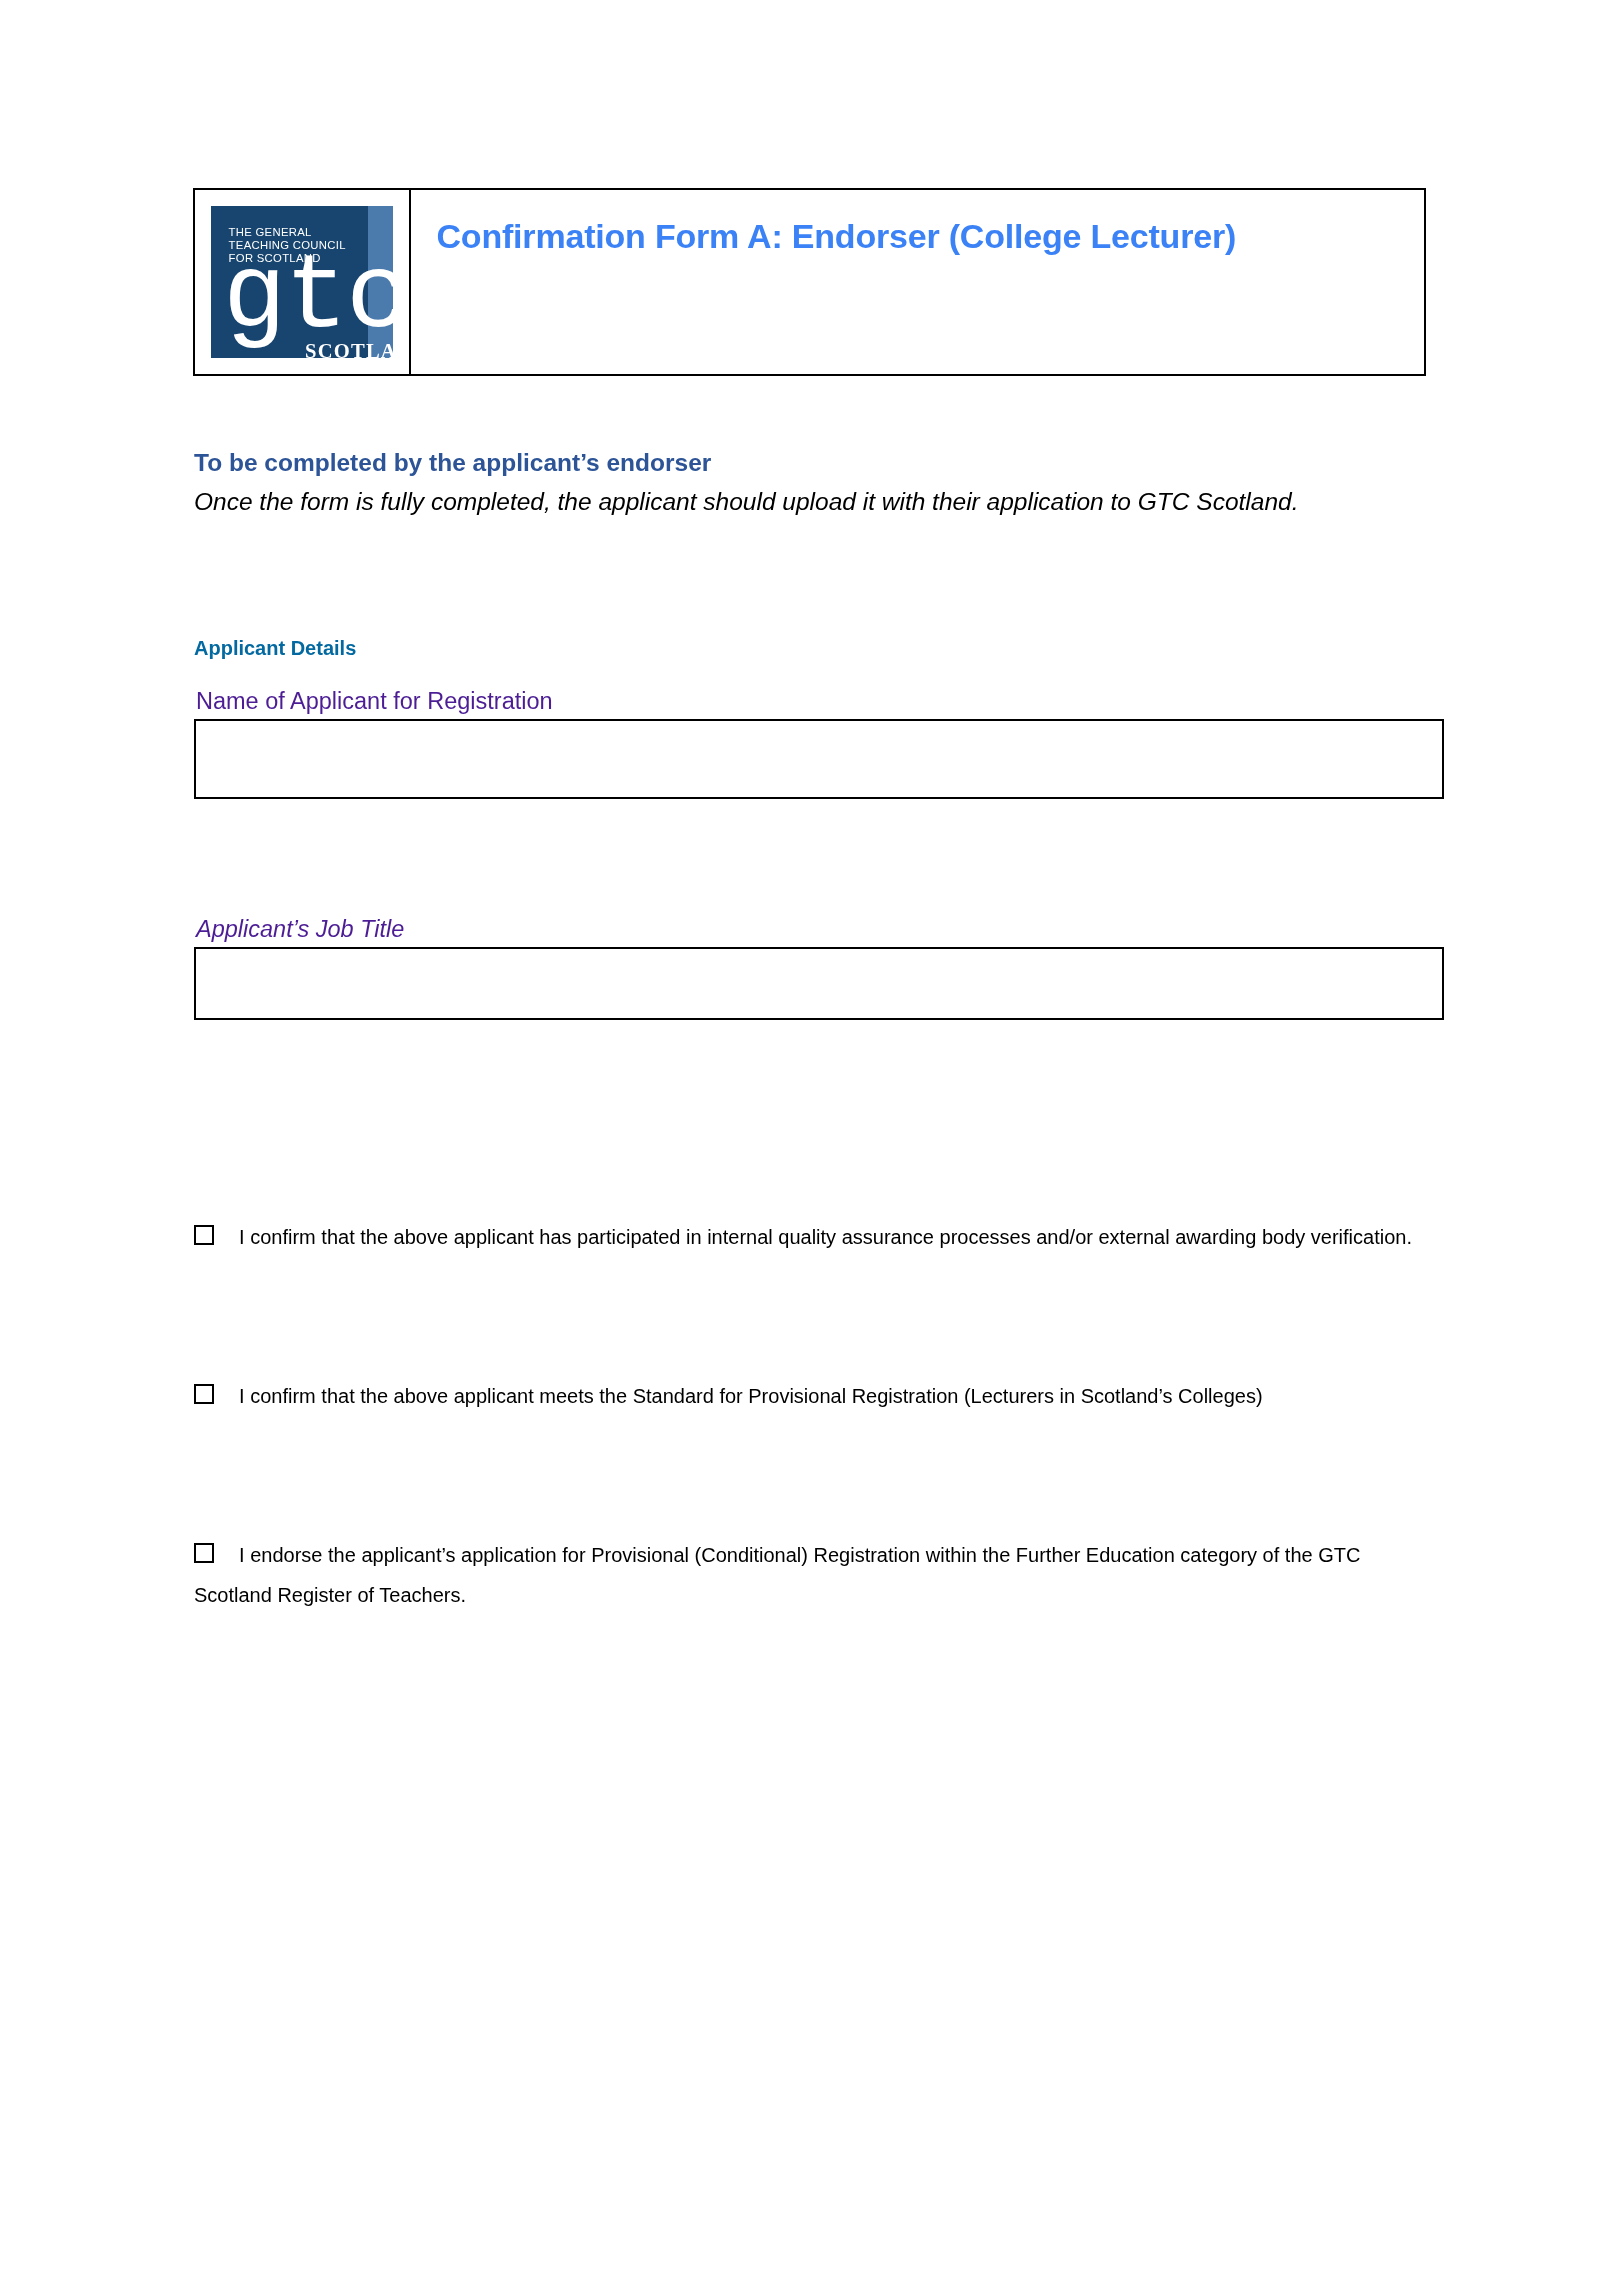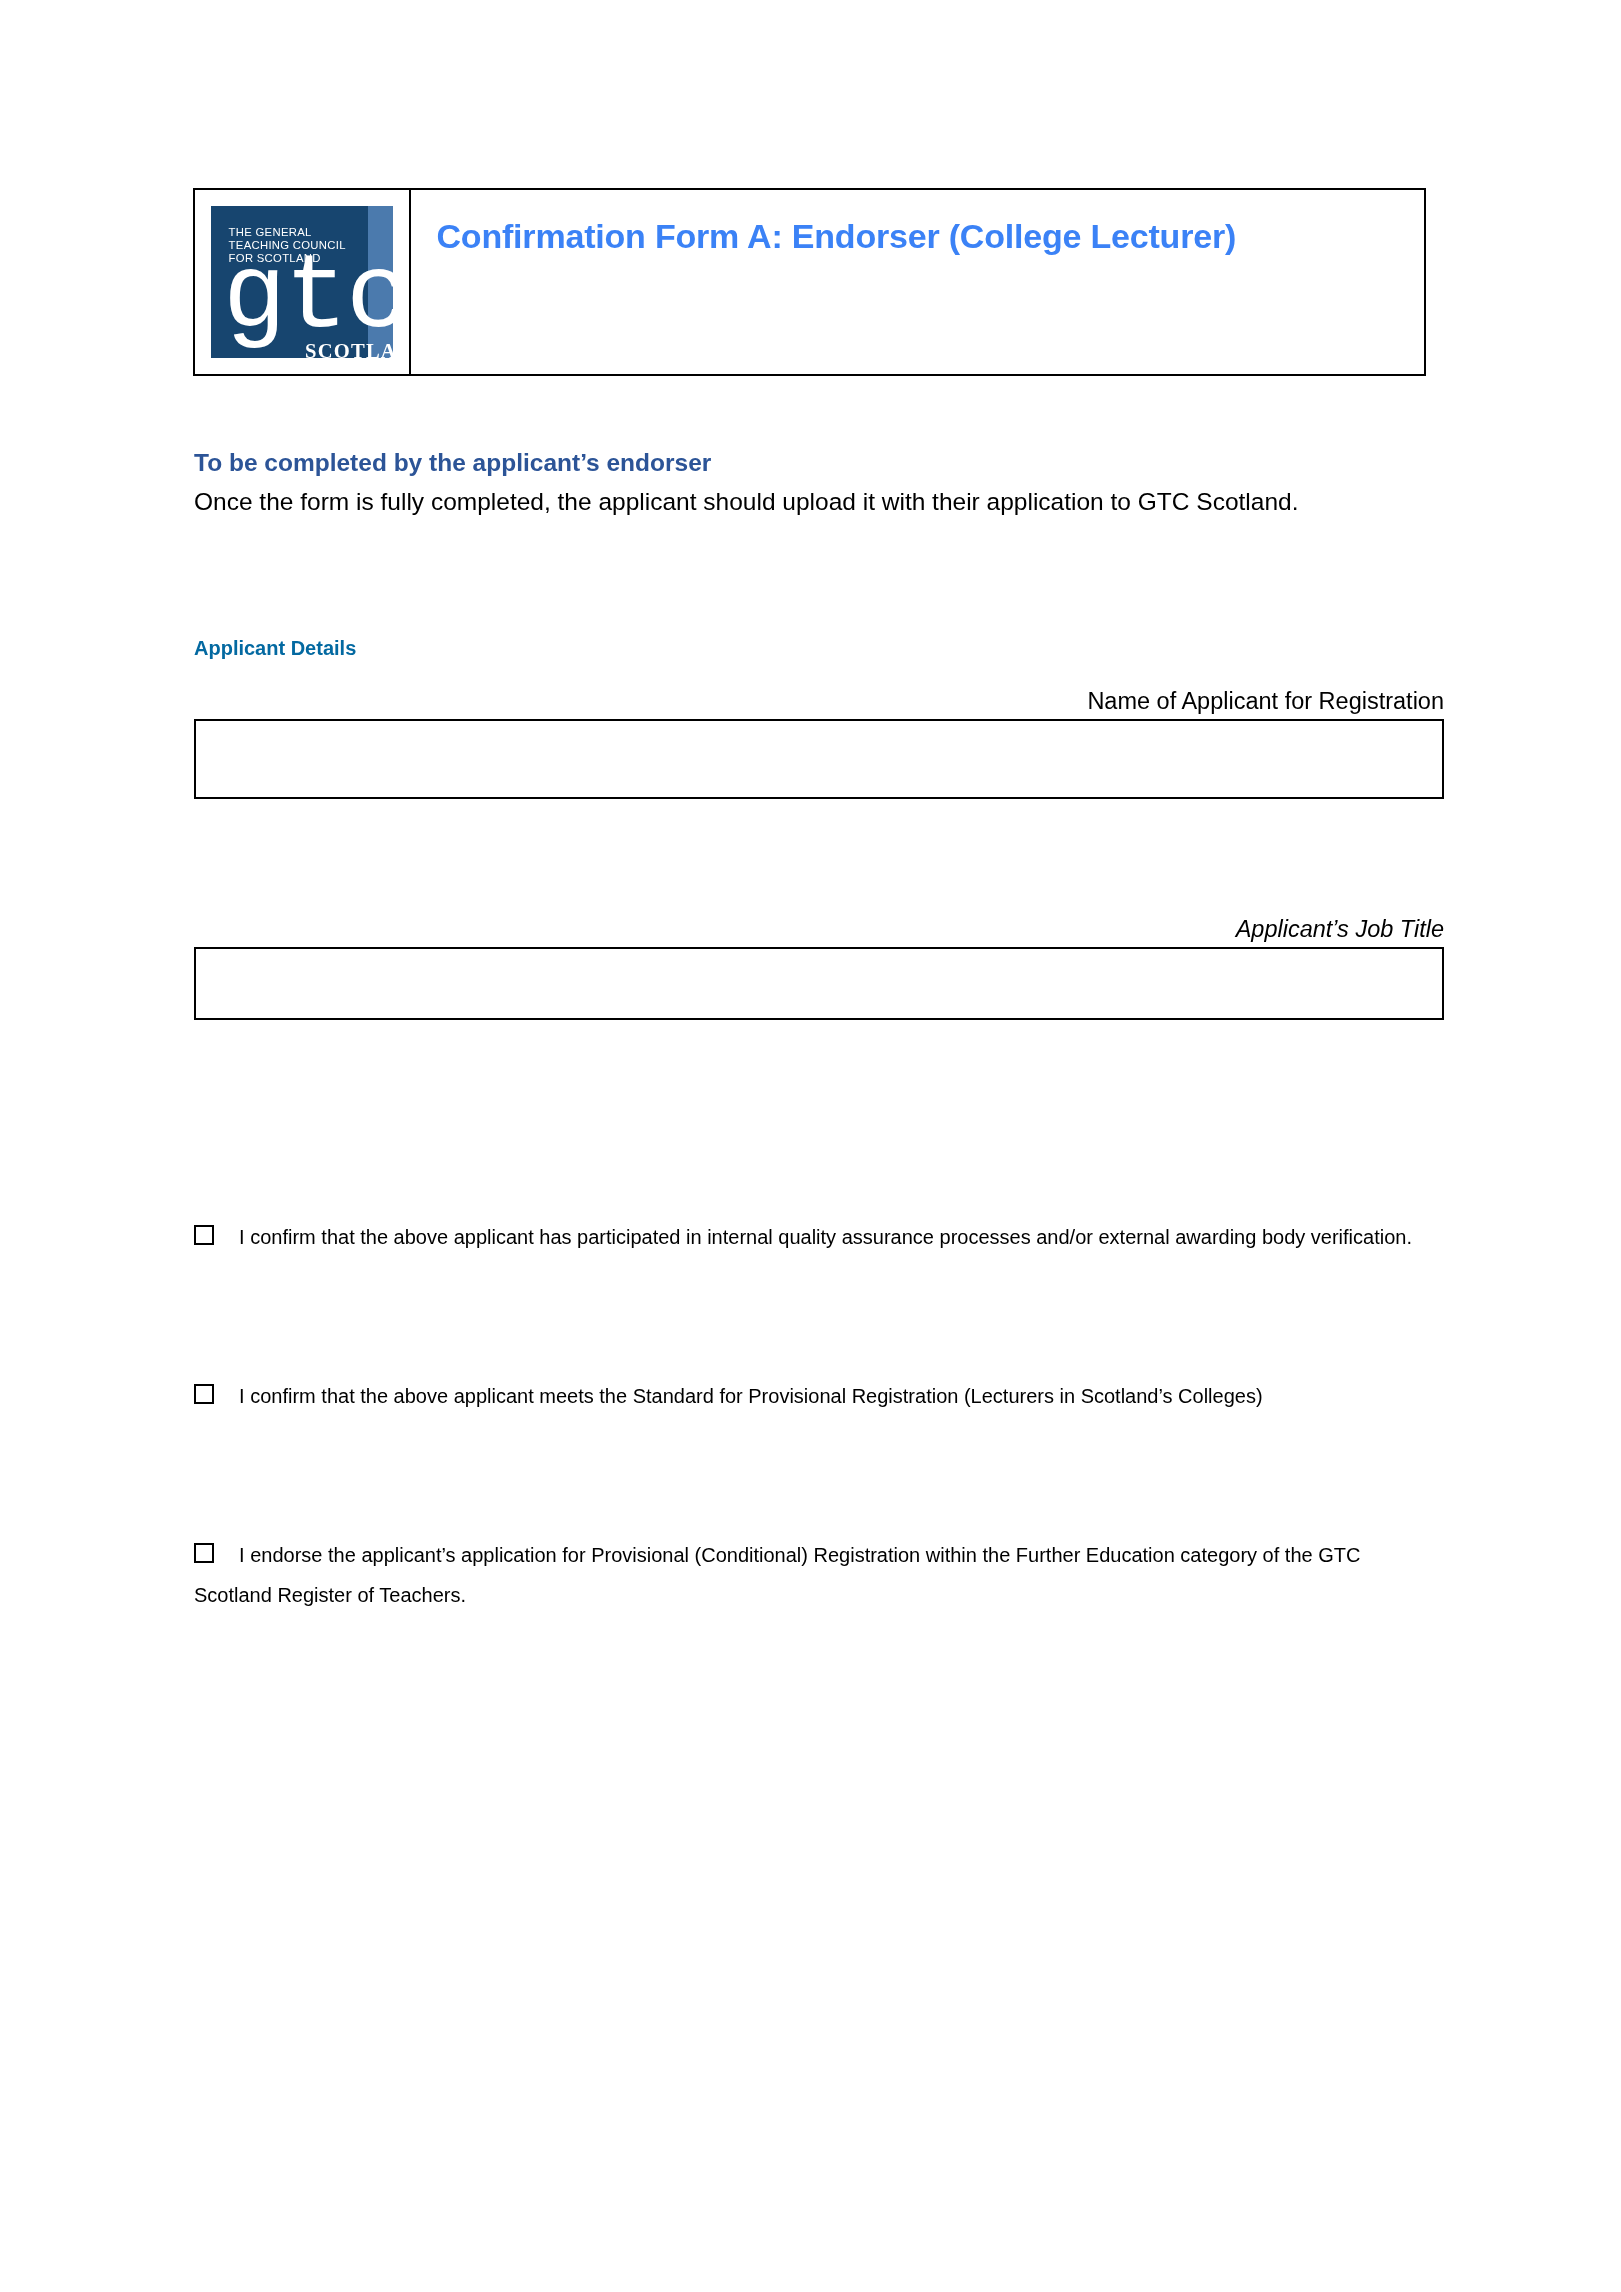--- a/index.html
+++ b/index.html
@@ -122,20 +122,21 @@
     color: #2c5497;
     font-size: 24.5px;
     line-height: 39px;
     font-weight: 700;
     margin: 0;
   }
   .intro-body {
     color: #000000;
     font-size: 24.5px;
     line-height: 39px;
+    font-style: italic;
     margin: 0;
     width: 1225px;
   }
 
   
   .section-heading {
     position: absolute;
     left: 194px;
     top: 632px;
     color: #0369a1;
@@ -147,23 +148,22 @@
 
   
   .field {
     position: absolute;
     left: 194px;
     width: 1250px;
   }
   .field-label {
     font-size: 23.5px;
     line-height: 31px;
-    color: #000000;
+    color: #4c1d95;
     margin: 0 0 2px 2px;
-    text-align: right;
   }
   .field-box {
     box-sizing: border-box;
     border: 2px solid #000000;
     background: #ffffff;
     width: 1250px;
   }
 
   #field-name      { top: 686px; }
   #field-name   .field-box { height: 80px; }

